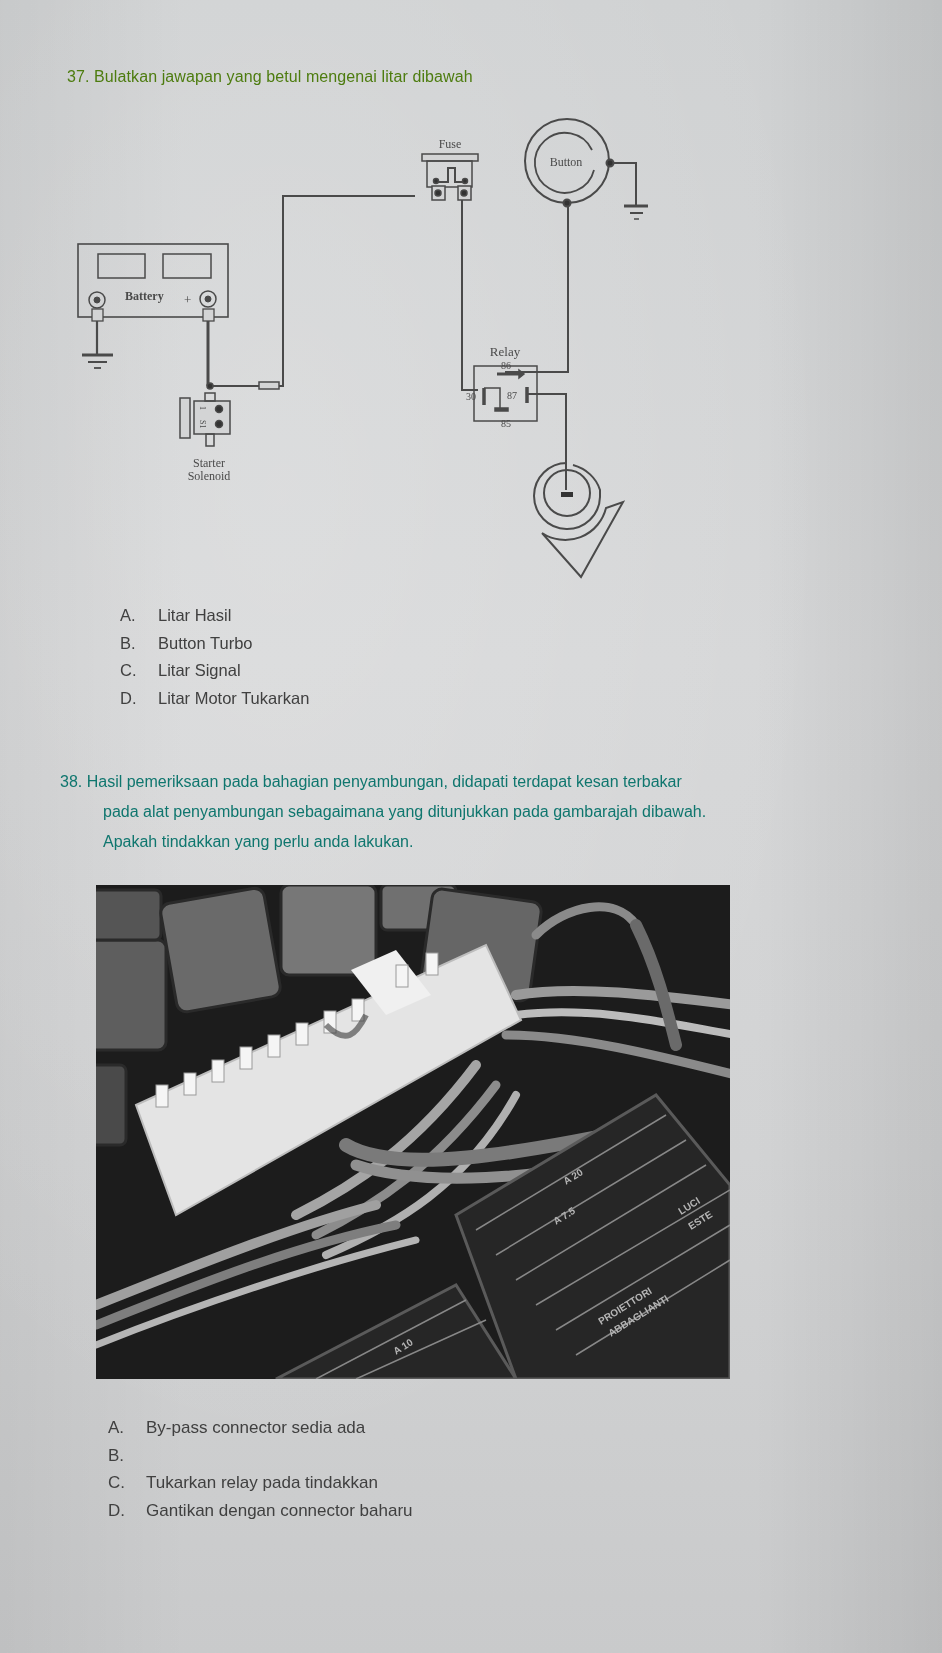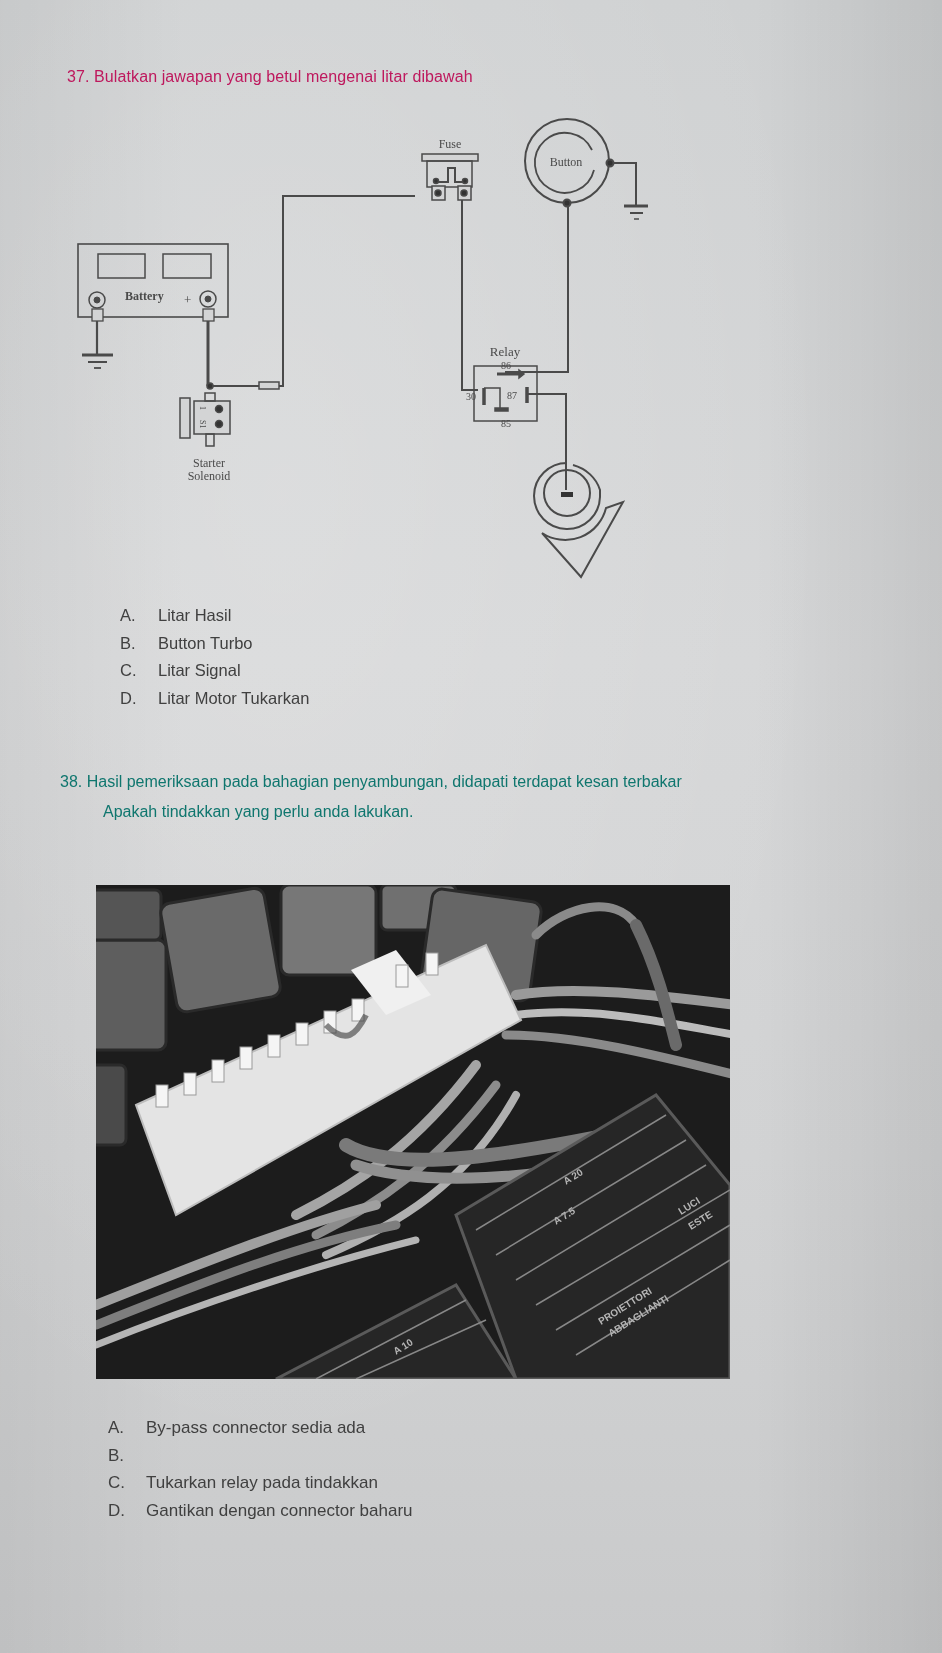--- a/index.html
+++ b/index.html
@@ -9,21 +9,21 @@
     font-family: "Liberation Sans", sans-serif;
     color:#3a3a3a;
   }
   .page-shade {
     position:absolute; inset:0;
     background: radial-gradient(ellipse at 30% 30%, rgba(255,255,255,0.18), rgba(0,0,0,0) 60%),
                 linear-gradient(90deg, rgba(0,0,0,0.05), rgba(0,0,0,0) 20%, rgba(0,0,0,0) 80%, rgba(0,0,0,0.08));
     pointer-events:none;
   }
   .q-title {
-    position:absolute; font-size:16px; color:#be185d; letter-spacing:0.1px;
+    position:absolute; font-size:16px; color:#4d7c0f; letter-spacing:0.1px;
   }
   #q37-title { left:67px; top:68px; }
   .diagram { position:absolute; left:0; top:100px; width:700px; height:500px; }
   .options { position:absolute; font-size:16.5px; color:#404040; }
   .options .opt { height:27px; display:flex; }
   .options .letter { width:38px; }
   #q37-options { left:120px; top:606px; }
   #q37-options .opt { height:27.5px; }
   .q38 { position:absolute; left:60px; top:767px; width:880px; font-size:16px; line-height:30px; color:#0f766e; font-family:"Liberation Sans", sans-serif; }
   .q38 .indent { padding-left:43px; }
@@ -158,20 +158,21 @@
       <span>Litar Signal</span>
     </div>
   <div class="opt">
       <span class="letter">D.</span>
       <span>Litar Motor Tukarkan</span>
     </div>
 </div>
 
 <div class="q38">
   <div><span>38.</span> <span>Hasil pemeriksaan pada bahagian penyambungan, didapati terdapat kesan terbakar</span></div>
+  <div class="indent">pada alat penyambungan sebagaimana yang ditunjukkan pada gambarajah dibawah.</div>
   <div class="indent">Apakah tindakkan yang perlu anda lakukan.</div>
 </div>
 
 <div class="photo">
   <svg width="634" height="494" viewBox="0 0 634 494" xmlns="http://www.w3.org/2000/svg">
     <rect width="634" height="494" fill="#1c1c1c"></rect>
 
     <g fill="#6a6a6a" stroke="#2a2a2a" stroke-width="3">
       <rect x="-10" y="55" width="80" height="110" rx="8" fill="#5e5e5e"></rect>
       <rect x="-5" y="5" width="70" height="50" rx="6" fill="#555"></rect>

